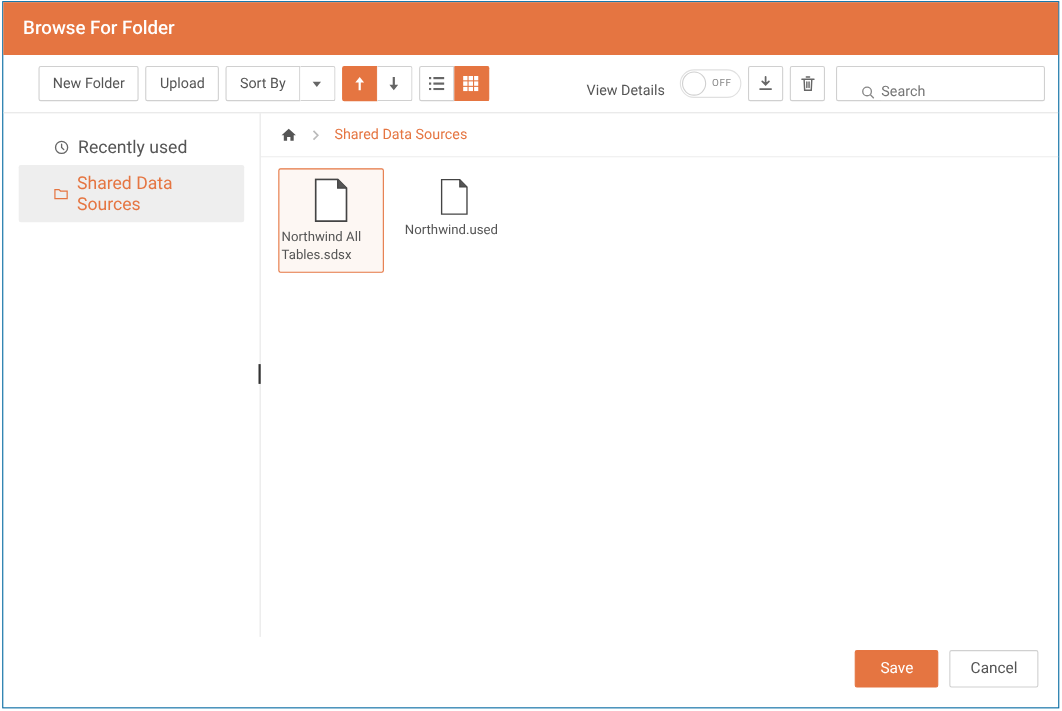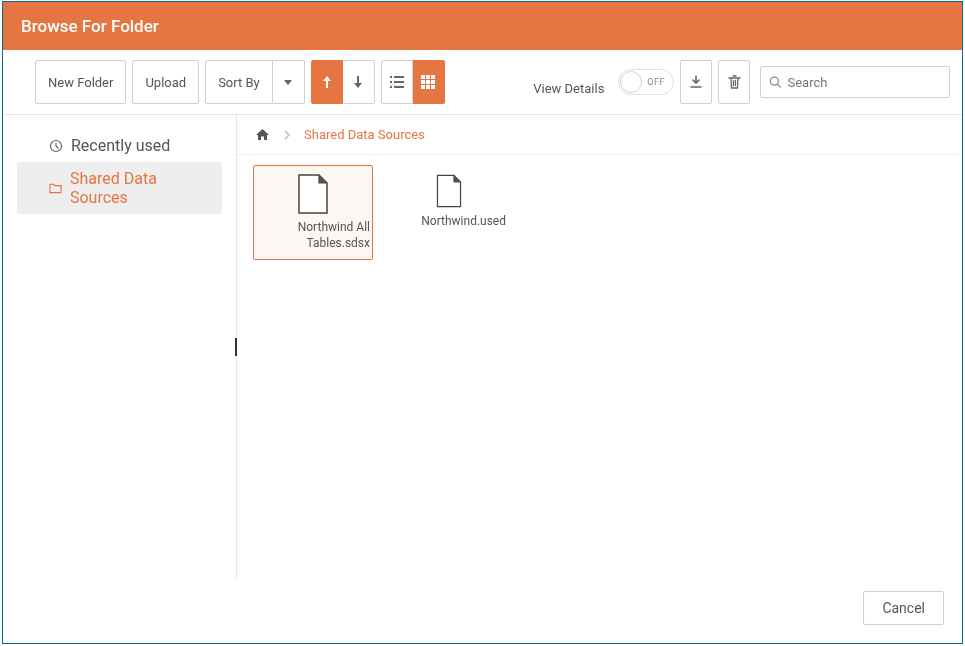--- a/index.html
+++ b/index.html
@@ -1,46 +1,46 @@
 <!DOCTYPE html>
 <html><head>
 <meta charset="utf-8">
 <style>
 * { box-sizing: border-box; margin: 0; padding: 0; font-family: -apple-system, BlinkMacSystemFont, "Segoe UI", Roboto, Helvetica, Arial, sans-serif; }
 body { background: #fff; width: 965px; height: 646px; overflow: hidden; position: relative; }
 .modal { position: absolute; top: 1px; left: 2px; right: 2px; bottom: 2px; border: 1px solid #0369a1; display: flex; flex-direction: column; background: #fff; }
 .titlebar { background: #e57541; color: #fff; padding: 14px 18px; font-size: 17px; font-weight: 500; }
 .toolbar { padding: 10px 12px 10px 32px; border-bottom: 1px solid #e5e5e5; display: flex; align-items: center; gap: 6px; }
-.btn { background: #fff; border: 1px solid #d0d0d0; color: #555; font-size: 13px; padding: 7px 12px; cursor: pointer; border-radius: 2px; display: inline-flex; align-items: center; gap: 6px; height: 44px; }
+.btn { background: #fff; border: 1px solid #d0d0d0; color: #555; font-size: 13px; padding: 7px 12px; cursor: pointer; border-radius: 2px; display: inline-flex; align-items: center; gap: 6px; height: 32px; }
 .icon-btn { width: 32px; justify-content: center; padding: 0; }
 .btn-group { display: inline-flex; }
 .btn-group .btn { border-radius: 0; }
 .btn-group .btn:first-child { border-radius: 2px 0 0 2px; }
 .btn-group .btn:last-child { border-radius: 0 2px 2px 0; border-left: none; }
 .btn.active { background: #e57541; color: #fff; border-color: #e57541; }
 .toolbar-spacer { flex: 1; }
 .vd-label { color: #555; font-size: 13px; margin-right: 8px; margin-top: 12px; }
 .toggle { display: inline-flex; align-items: center; border: 1px solid #e0e0e0; border-radius: 14px; height: 26px; cursor: pointer; background: #fff; }
 .toggle-knob { width: 22px; height: 22px; border-radius: 50%; background: #fff; border: 1px solid #d0d0d0; margin: 1px; }
 .toggle-label { font-size: 9px; letter-spacing: 0.5px; color: #888; padding: 0 8px 0 4px; }
-.searchwrap { display: inline-flex; align-items: center; border: 1px solid #d0d0d0; height: 32px; border-radius: 2px; padding: 0 8px; gap: 6px; flex: 0 0 190px; margin-left: 4px; }
+.searchwrap { display: inline-flex; align-items: flex-end; border: 1px solid #d0d0d0; height: 32px; border-radius: 2px; padding: 0 22px; gap: 6px; flex: 0 0 190px; margin-left: 4px; }
 .searchwrap input { border: none; outline: none; font-size: 13px; width: 100%; color: #555; }
 .body { flex: 1; display: flex; min-height: 0; }
 .sidebar { width: 234px; border-right: 1px solid #e5e5e5; padding-top: 14px; position: relative; }
 .sidebar-handle { position: absolute; right: -1px; top: 48%; width: 2px; height: 18px; background: #333; }
 .side-item { display: flex; align-items: center; gap: 8px; padding: 7px 14px 7px 32px; font-size: 16px; color: #555; cursor: pointer; margin: 0 14px; border-radius: 2px; }
 .side-item.selected { background: #eee; color: #e57541; }
 .side-item.selected svg { stroke: #e57541; fill: none; }
 .content { flex: 1; display: flex; flex-direction: column; min-width: 0; }
 .crumbs { padding: 12px 18px; border-bottom: 1px solid #eee; display: flex; align-items: center; gap: 14px; font-size: 13px; }
 .crumb-home { color: #555; cursor: pointer; }
 .crumb-sep { color: #bbb; }
 .crumb-cur { color: #e57541; }
 .grid { flex: 1; padding: 10px 8px; display: flex; flex-wrap: wrap; align-content: flex-start; overflow: auto; }
-.tile { width: 120px; margin: 0 8px; text-align: right; cursor: pointer; padding: 8px 2px; border: 1px solid transparent; border-radius: 2px; }
+.tile { width: 96px; margin: 0 8px; text-align: left; cursor: pointer; padding: 8px 2px; border: 1px solid transparent; border-radius: 2px; }
 .tile.selected { border-color: #e57541; background: #fdf7f3; }
 .tile-label { font-size: 12px; color: #555; margin-top: 6px; line-height: 1.3; word-break: break-word; }
 .footer { padding: 12px 18px 18px; display: flex; justify-content: flex-end; gap: 10px; }
 .btn-primary { background: #e57541; color: #fff; border: 1px solid #e57541; font-size: 14px; padding: 8px 22px; border-radius: 2px; cursor: pointer; }
 .btn-secondary { background: #fff; color: #555; border: 1px solid #d0d0d0; font-size: 14px; padding: 8px 18px; border-radius: 2px; cursor: pointer; }
 svg { display: block; }
 </style>
 </head>
 <body>
 
@@ -174,15 +174,16 @@
               <path d="M3 1 L23 1 L31 9 L31 39 L3 39 Z" fill="#fff" stroke="#444" stroke-width="1.5"></path>
               <path d="M23 1 L23 9 L31 9" fill="#555" stroke="#444" stroke-width="1.2"></path>
             </svg>
           <div class="tile-label">Northwind.used</div>
         </div>
       </div>
     </div>
   </div>
 
   <div class="footer">
+    <button class="btn-primary">Save</button>
     <button class="btn-secondary">Cancel</button>
   </div>
 </div>
 
 </body></html>

